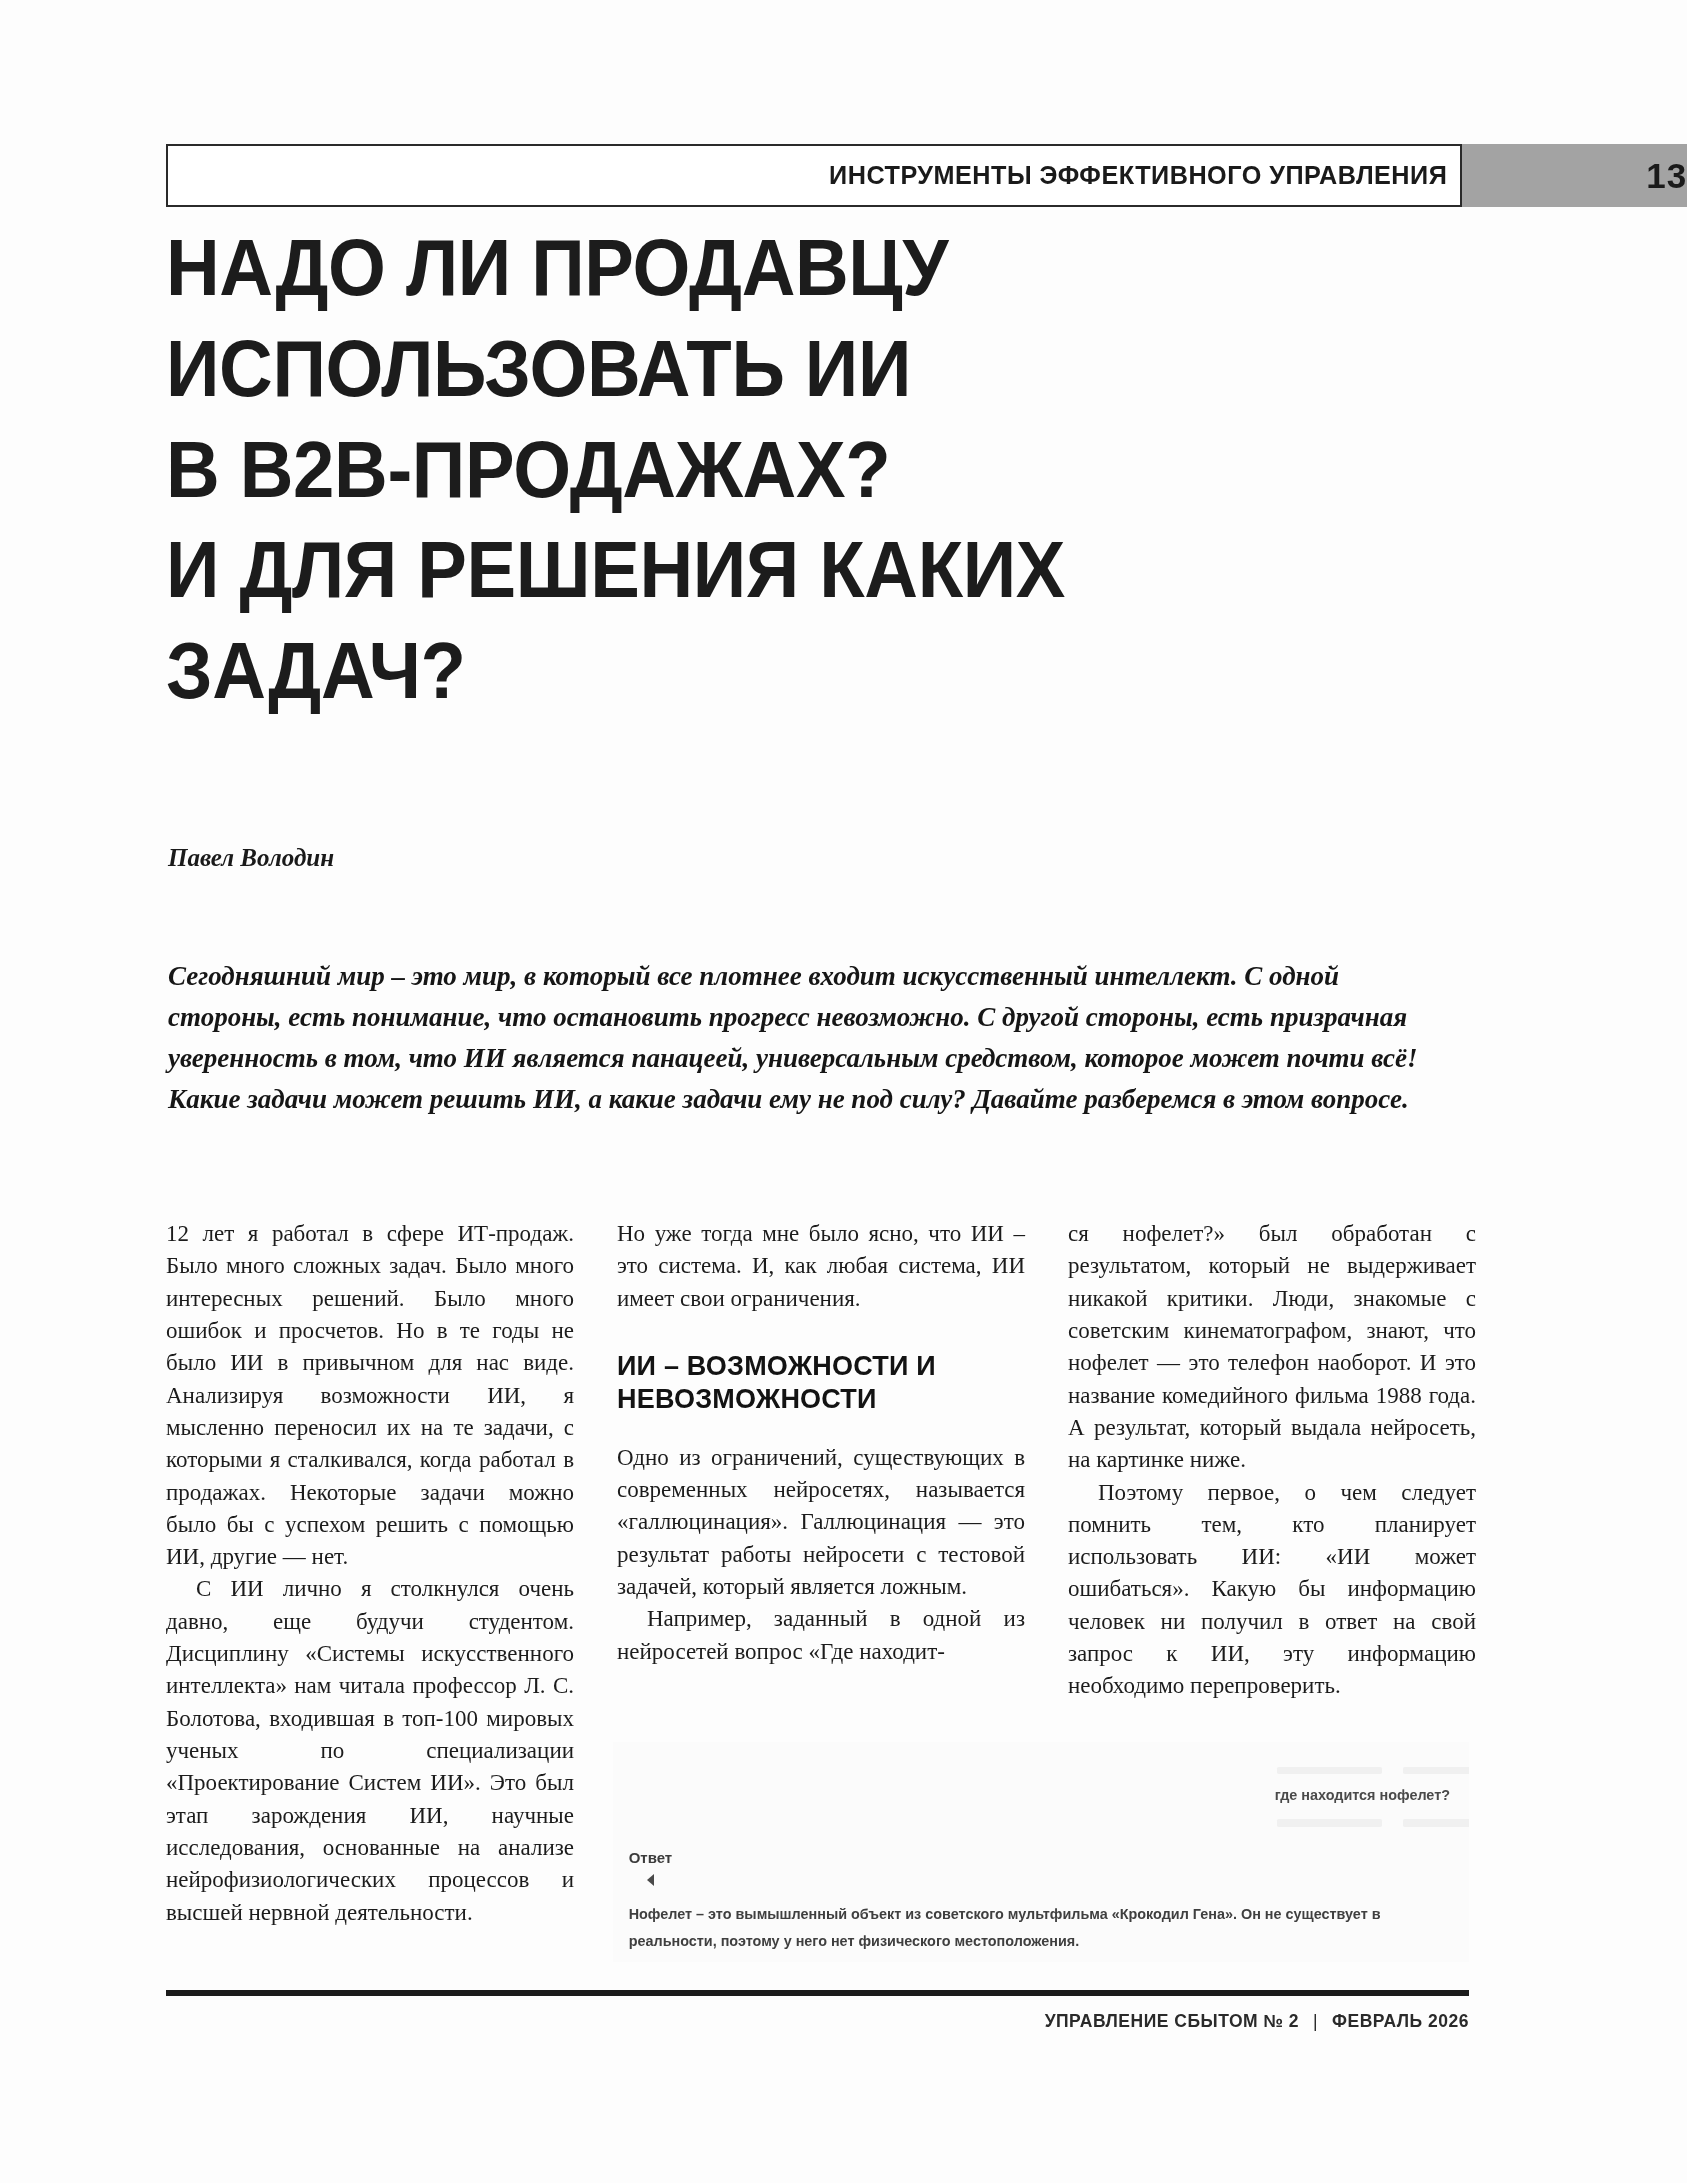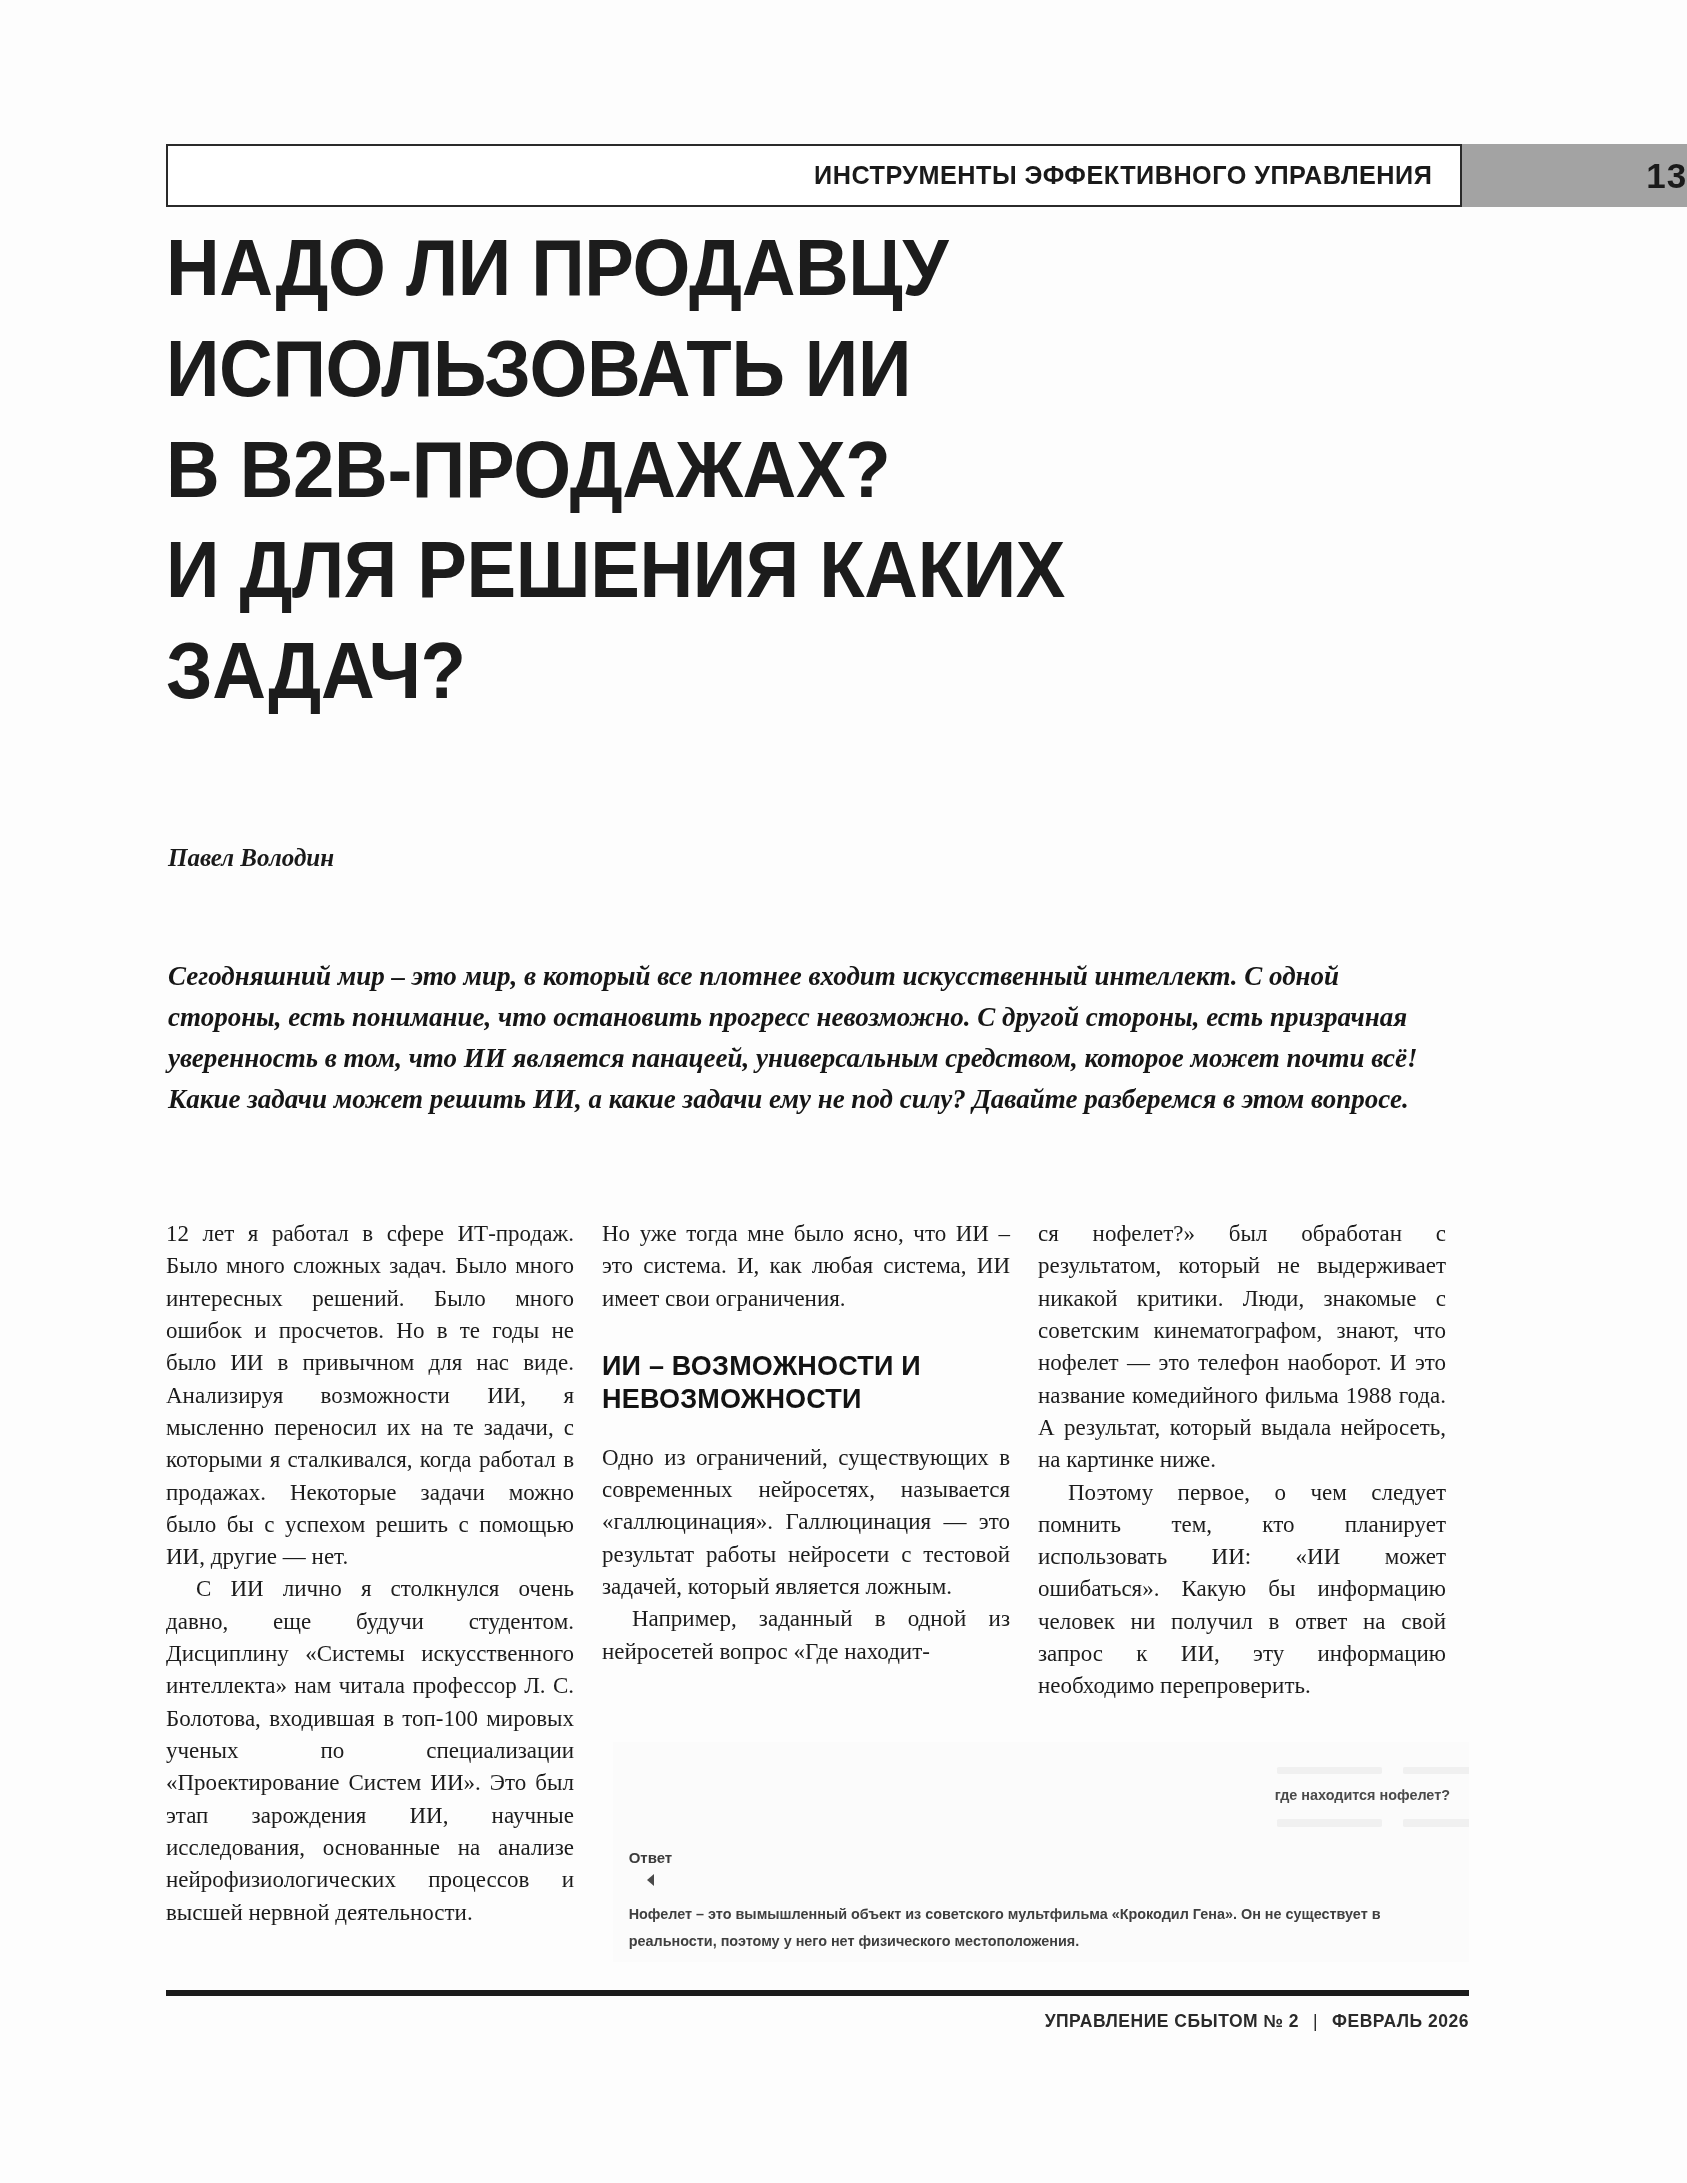--- a/index.html
+++ b/index.html
@@ -33,21 +33,21 @@
     align-items: stretch;
   }
   .header-spacer { width: 166px; flex: 0 0 166px; }
   .header-box {
     flex: 1 1 auto;
     border: 2.6px solid #2a2a2a;
     background: #ffffff;
     display: flex;
     align-items: center;
     justify-content: flex-end;
-    padding-right: 28px;
+    padding-right: 13px;
     box-sizing: border-box;
   }
   .header-box .rubric {
     font-family: "Liberation Sans", "DejaVu Sans", sans-serif;
     font-weight: 700;
     font-size: 26px;
     letter-spacing: 0.5px;
     color: #1a1a1a;
     white-space: nowrap;
     transform: scaleX(0.97);
@@ -115,21 +115,21 @@
     text-align: left;
   }
 
   
   .columns {
     position: absolute;
     left: 166px;
     top: 1218px;
     width: 1303px;
     display: flex;
-    gap: 28px;
+    gap: 43px;
   }
   .col {
     width: 408px;
     flex: 0 0 408px;
   }
   .col p {
     margin: 0;
     font-family: "Liberation Serif", "DejaVu Serif", serif;
     font-size: 23px;
     line-height: 1.405;

